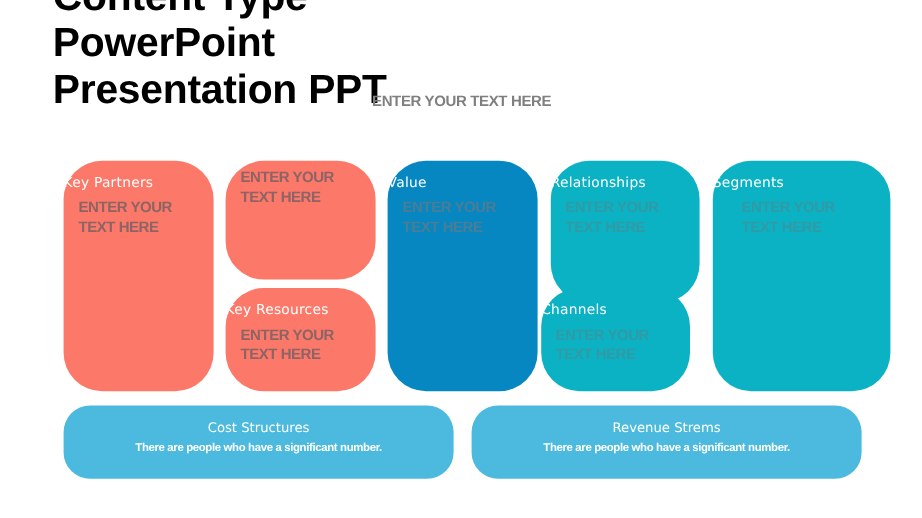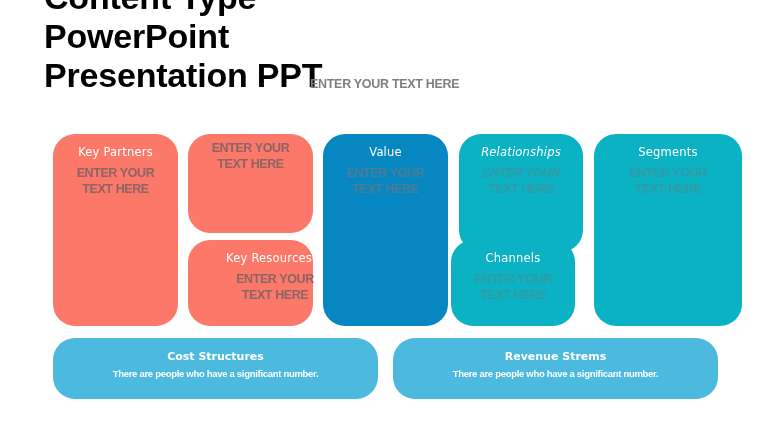--- a/index.html
+++ b/index.html
@@ -1,29 +1,29 @@
 <!DOCTYPE html>
 <html><head>
 <meta charset="utf-8">
 <style>
   html, body { margin:0; padding:0; }
   body { width:768px; height:432px; background:#ffffff; position:relative; overflow:hidden; font-family:"Liberation Sans", sans-serif; }
   .title { position:absolute; left:44px; top:-22px; font-family:"Liberation Sans", sans-serif; font-weight:bold; font-size:34px; line-height:39px; color:#000; margin:0; white-space:nowrap; letter-spacing:-0.2px; }
   .subtitle { position:absolute; left:310px; top:77px; font-family:"Liberation Sans", sans-serif; font-weight:bold; font-size:12.5px; color:#7f7f7f; letter-spacing:-0.3px; white-space:nowrap; }
-  .card { position:absolute; border-radius:22px; text-align:center; box-sizing:border-box; }
+  .card { position:absolute; border-radius:32px; text-align:left; box-sizing:border-box; }
   .card .label { display:block; margin-top:11px; font-family:"DejaVu Sans", sans-serif; font-size:11.5px; color:#ffffff; letter-spacing:0.2px; }
   .card .body { display:block; margin:6px auto 0; width:100px; font-family:"Liberation Sans", sans-serif; font-weight:bold; font-size:12.5px; line-height:16px; letter-spacing:-0.4px; }
   .coral { background:#fc7868; }
   .coral .body { color:#8c6466; }
   .blue { background:#0687c1; }
   .blue .body { color:#4d7c95; }
   .teal { background:#0ab2c3; }
   .teal .body { color:#329aa5; }
   .bar { position:absolute; top:338px; height:61px; width:325px; border-radius:22px; background:#4bbade; text-align:center; }
-  .bar .label { display:block; margin-top:12px; font-family:"DejaVu Sans", sans-serif; font-size:11px; color:#ffffff;font-weight:bold; }
+  .bar .label { display:block; margin-top:12px; font-family:"DejaVu Sans", sans-serif; font-size:11px; color:#ffffff; }
   .bar .desc { display:block; margin-top:5px; font-family:"Liberation Sans", sans-serif; font-size:9.5px; color:#ffffff; letter-spacing:-0.3px;font-weight:bold; }
 </style>
 </head>
 <body>
 
 <h1 class="title">
   <span>Content Type</span><br>
   <span>PowerPoint</span><br>
   <span>Presentation PPT</span>
 </h1>
@@ -31,31 +31,31 @@
 
 <div class="card coral" style="left:53px;top:134px;width:125px;height:192px;">
   <span class="label">Key Partners</span>
   <span class="body">ENTER YOUR TEXT HERE</span>
 </div>
 
 <div class="card coral" style="left:188px;top:134px;width:125px;height:99px;">
   <span class="body">ENTER YOUR TEXT HERE</span>
 </div>
 
-<div class="card coral" style="left:188px;top:240px;width:125px;height:86px;padding-left:37px;">
+<div class="card coral" style="left:188px;top:240px;width:125px;height:86px;">
   <span class="label">Key Resources</span>
   <span class="body">ENTER YOUR TEXT HERE</span>
 </div>
 
 <div class="card blue" style="left:323px;top:134px;width:125px;height:192px;">
   <span class="label">Value</span>
   <span class="body">ENTER YOUR TEXT HERE</span>
 </div>
 
-<div class="card teal" style="left:459px;top:134px;width:124px;height:118px;font-style:italic;">
+<div class="card teal" style="left:459px;top:134px;width:124px;height:118px;">
   <span class="label">Relationships</span>
   <span class="body">ENTER YOUR TEXT HERE</span>
 </div>
 
 <div class="card teal" style="left:451px;top:240px;width:124px;height:86px;">
   <span class="label">Channels</span>
   <span class="body">ENTER YOUR TEXT HERE</span>
 </div>
 
 <div class="card teal" style="left:594px;top:134px;width:148px;height:192px;">

